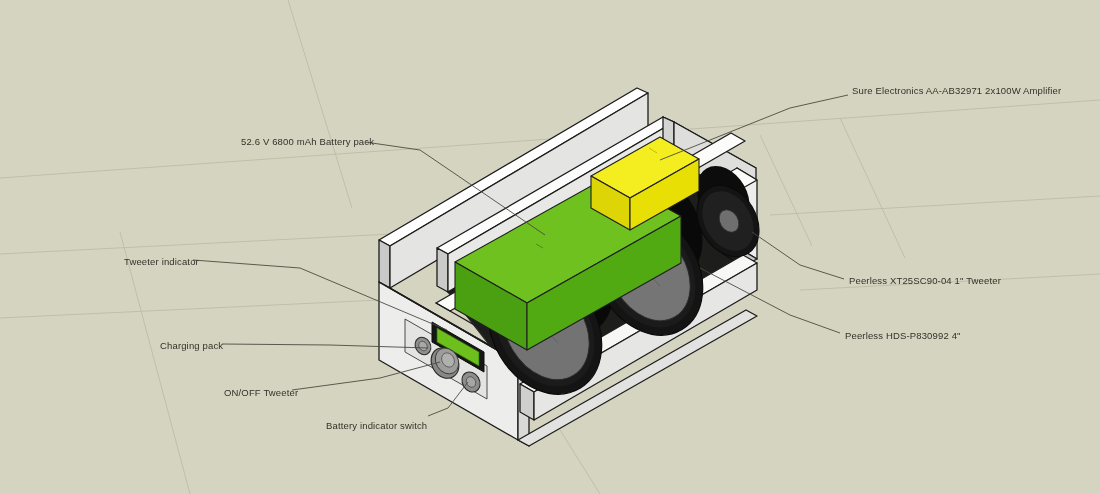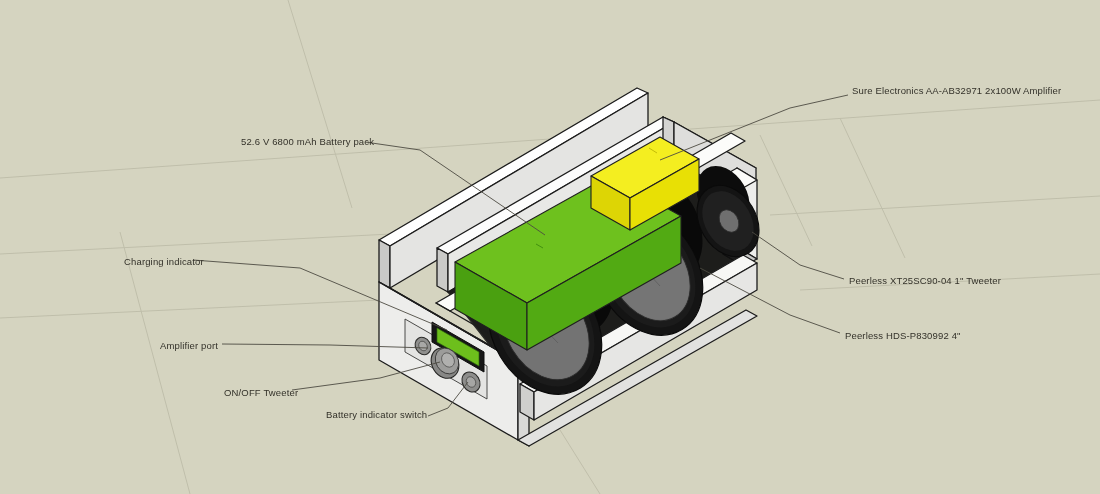--- a/index.html
+++ b/index.html
@@ -208,19 +208,19 @@
         <path d="M 428 416 L 448 408 L 468 382" stroke="#4d4b42" stroke-width="0.9" fill="none"></path>
       </g>
 
   </svg>
 
   <div id="callout-layer">
       <div class="callout-text" style="left: 852px; top: 86px; color: rgb(51, 49, 41);">Sure Electronics AA-AB32971 2x100W Amplifier</div>
       <div class="callout-text" style="left: 241px; top: 137px; color: rgb(51, 49, 41);">52.6 V 6800 mAh Battery pack</div>
       <div class="callout-text" style="left: 849px; top: 276px; color: rgb(51, 49, 41);">Peerless XT25SC90-04 1" Tweeter</div>
       <div class="callout-text" style="left: 845px; top: 331px; color: rgb(51, 49, 41);">Peerless HDS-P830992 4"</div>
-      <div class="callout-text" style="left: 124px; top: 257px; color: rgb(51, 49, 41);">Charging indicator</div>
-      <div class="callout-text" style="left: 160px; top: 341px; color: rgb(51, 49, 41);">Amplifier port</div>
+      <div class="callout-text" style="left: 124px; top: 257px; color: rgb(51, 49, 41);">Tweeter indicator</div>
+      <div class="callout-text" style="left: 160px; top: 341px; color: rgb(51, 49, 41);">Charging pack</div>
       <div class="callout-text" style="left: 224px; top: 388px; color: rgb(51, 49, 41);">ON/OFF Tweeter</div>
-      <div class="callout-text" style="left: 326px; top: 410px; color: rgb(51, 49, 41);">Battery indicator switch</div>
+      <div class="callout-text" style="left: 326px; top: 421px; color: rgb(51, 49, 41);">Battery indicator switch</div>
     </div>
 
 </div>
 
 </body></html>

